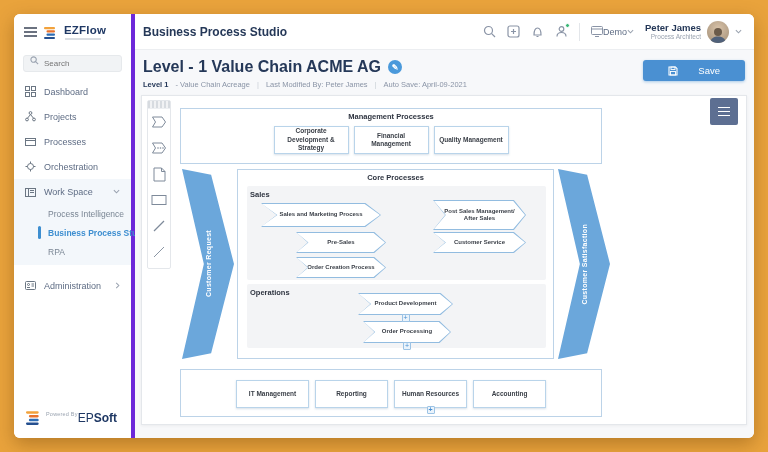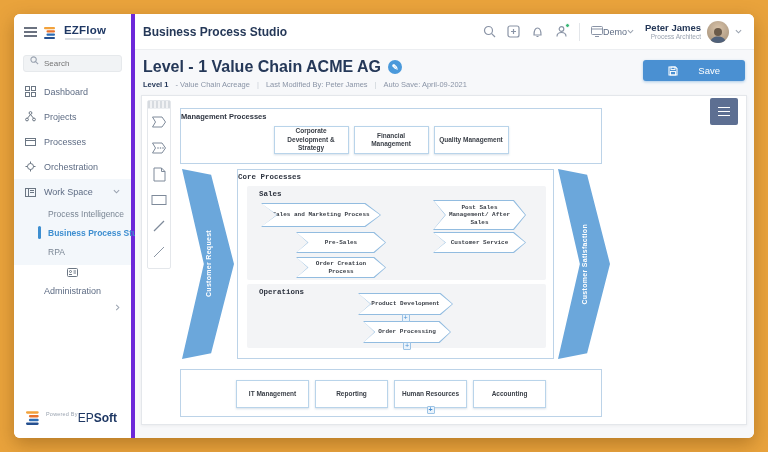--- a/index.html
+++ b/index.html
@@ -73,27 +73,27 @@
   .tool-palette { position:absolute; left:5px; top:4px; width:24px; background:#fff; border:1px solid #E4E7EB;
                   border-radius:2px; display:flex; flex-direction:column; align-items:center; padding-bottom:3px; }
   .grip { width:100%; height:8px; background:repeating-linear-gradient(90deg,#D7DBE0 0 2px,#F1F2F4 2px 4px);
           border-bottom:1px solid #EDEFF2; cursor:grab; }
   .tool { width:24px; height:26px; display:flex; align-items:center; justify-content:center; cursor:pointer; }
   .menu-btn { position:absolute; left:568px; top:2px; width:28px; height:27px; background:#5D6F92; border-radius:2px;
               display:flex; flex-direction:column; align-items:center; justify-content:center; gap:2.5px; cursor:pointer; }
   .menu-btn i { display:block; width:12px; height:1.5px; background:#fff; }
 
   .container-box { position:absolute; background:#fff; border:1px solid #BCD3E8; }
-  .container-title { position:absolute; top:3px; left:0; right:0; font-size:7.5px; font-weight:bold; color:#2E3440; }
+  .container-title { position:absolute; top:3px; left:0; right:0; text-align:center; font-size:7.5px; font-weight:bold; color:#2E3440; }
   .row-center { position:absolute; left:0; right:0; display:flex; justify-content:center; gap:5px; }
   .pbox { background:#fff; border:1px solid #B9D4EA; box-shadow:0 1px 2px rgba(120,150,180,.3);
           display:flex; align-items:center; justify-content:center; text-align:center; font-size:6.5px; font-weight:bold;
           color:#3A3F47; line-height:1.3; padding:2px; position:relative; cursor:pointer; }
   .graysec { position:absolute; background:#F3F4F6; border-radius:2px; }
-  .sec-label { position:absolute; top:4px; left:12px; font-size:7.5px; font-weight:bold; color:#2E3440; }
+  .sec-label { position:absolute; top:4px; left:3px; font-size:7.5px; font-weight:bold; color:#2E3440; }
 
   .chev { position:absolute; cursor:pointer; }
   .chev > .b { position:absolute; inset:0; background:#92BCE0;
                clip-path:polygon(0 0,87% 0,100% 50%,87% 100%,0 100%,13% 50%); }
   .chev > .f { position:absolute; inset:1px; background:#fff;
                clip-path:polygon(0 0,87% 0,100% 50%,87% 100%,0 100%,13% 50%);
                display:flex; align-items:center; justify-content:center; text-align:center;
                font-size:6px; font-weight:bold; color:#3A3F47; padding:0 9px; line-height:1.25; }
   .badge { position:absolute; left:50%; top:100%; transform:translateX(-50%); margin-top:-1px; width:8px; height:8px;
            background:#EAF3FB; border:1px solid #9CC3E5; color:#4A90D2; font-size:7px; line-height:6px;
@@ -212,21 +212,21 @@
         <span>Process Intelligence</span>
       </div>
       <div class="sub-item active">
         <span>Business Process Studio</span>
       </div>
       <div class="sub-item">
         <span>RPA</span>
       </div>
     </div>
 
-    <div class="nav-item" style="margin-top:2px;flex-direction:column;">
+    <div class="nav-item" style="margin-top:8px;">
       <span>
         <svg width="11" height="11" viewBox="0 0 11 11">
             <rect x="0.5" y="1.5" width="10" height="8" rx="1" fill="none" stroke="#6B7683"></rect>
             <circle cx="3.5" cy="4.5" r="1" fill="none" stroke="#6B7683"></circle>
             <line x1="2" y1="7.5" x2="5" y2="7.5" stroke="#6B7683"></line>
             <line x1="6.5" y1="4" x2="9" y2="4" stroke="#6B7683"></line>
             <line x1="6.5" y1="6" x2="9" y2="6" stroke="#6B7683"></line>
           </svg>
       </span>
       <span class="lbl">Administration</span>
@@ -402,21 +402,21 @@
             <div class="pbox" style="width:75px; height:28px;">
                 <span>Quality Management</span>
               </div>
           </div>
         </div>
 
         <div class="banner" style="left:40px; top:73px; width:52px; height:190px;">
           <span>Customer Request</span>
         </div>
 
-        <div class="container-box" style="left:95px; top:73px; width:317px; height:190px;font-family:Liberation Mono, monospace;">
+        <div class="container-box" style="left:95px; top:73px; width:317px; height:190px;">
           <div class="container-title">Core Processes</div>
 
           <div class="graysec" style="left:9px; top:16px; width:299px; height:94px;">
             <div class="sec-label">Sales</div>
             <div class="chev" style="left:14px; top:17px; width:120px; height:24px;">
               <div class="b"></div>
                 <div class="f">
                   <span>Sales and Marketing Process</span>
                 </div>
             </div>

